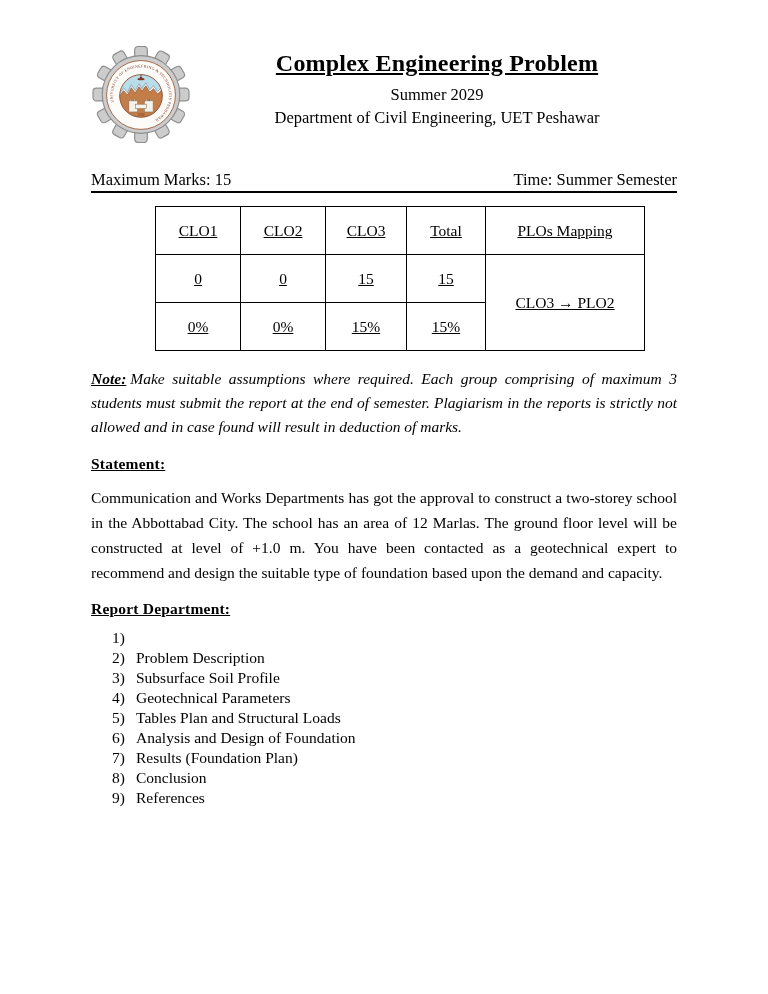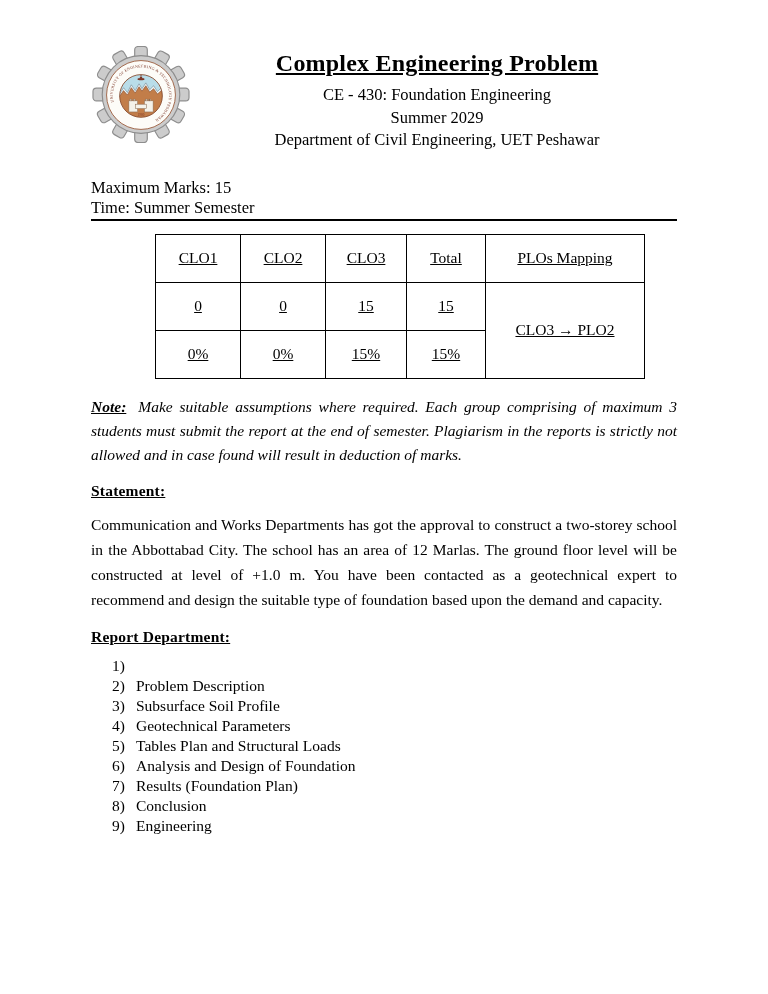--- a/index.html
+++ b/index.html
@@ -21,21 +21,20 @@
     margin:0 0 7px 0;letter-spacing:.2px;
   }
   .doc-sub{font-size:16.5px;line-height:22.5px;}
   
   .marks-row{
     display:flex;justify-content:space-between;
     font-size:16.5px;
     margin-top:26px;
     border-bottom:2px solid #000;
     padding-bottom:1px;
-    flex-direction:column;
   }
   
   table.clo-table{
     border-collapse:collapse;
     margin:13px 0 0 64px;
     font-size:15.5px;
     text-align:center;
   }
   .clo-table th,.clo-table td{
     border:1.4px solid #000;
@@ -45,21 +44,21 @@
     text-decoration:underline;
   }
   .col-clo1{width:72px;}.col-clo2{width:72px;}
   .col-clo3{width:68px;}.col-total{width:66px;}
   .col-plo{width:146px;}
   
   .note{
     margin-top:16px;font-style:italic;font-size:15.5px;
     line-height:24px;text-align:justify;
   }
-  .note-label{font-weight:bold;margin-right:12px;text-decoration:underline;}
+  .note-label{font-weight:bold;margin-right:4px;text-decoration:underline;}
   
   .section-heading{
     margin-top:15px;font-size:15.5px;font-weight:bold;
     text-decoration:underline;letter-spacing:.2px;
   }
   .body-para{
     margin-top:12px;font-size:15.5px;line-height:25px;
     text-align:justify;
   }
   
@@ -130,21 +129,20 @@
             <rect x="58" y="54.8" width="2" height="1.7"></rect>
           </g>
 
           <text x="50" y="72.3" font-size="3.4" fill="#7b3626" text-anchor="middle" font-family="Liberation Serif, serif">1980</text>
         </g>
         <circle cx="50" cy="51.5" r="22" fill="none" stroke="#86492c" stroke-width="0.9"></circle>
       </svg>
     </div>
     <div class="header-text">
       <div class="doc-title">Complex Engineering Problem</div>
-      <div class="doc-sub">CE - 430: Foundation Engineering</div>
       <div class="doc-sub">Summer 2029</div>
       <div class="doc-sub">Department of Civil Engineering, UET Peshawar</div>
     </div>
   </div>
 
   <div class="marks-row">
     <span>Maximum Marks: 15</span>
     <span>Time: Summer Semester</span>
   </div>
 
@@ -206,17 +204,17 @@
     <div class="report-item">
       <span class="num">7)</span>
       <span>Results (Foundation Plan)</span>
     </div>
     <div class="report-item">
       <span class="num">8)</span>
       <span>Conclusion</span>
     </div>
     <div class="report-item">
       <span class="num">9)</span>
-      <span>Engineering</span>
+      <span>References</span>
     </div>
   </div>
 
 </div>
 
 </body></html>

